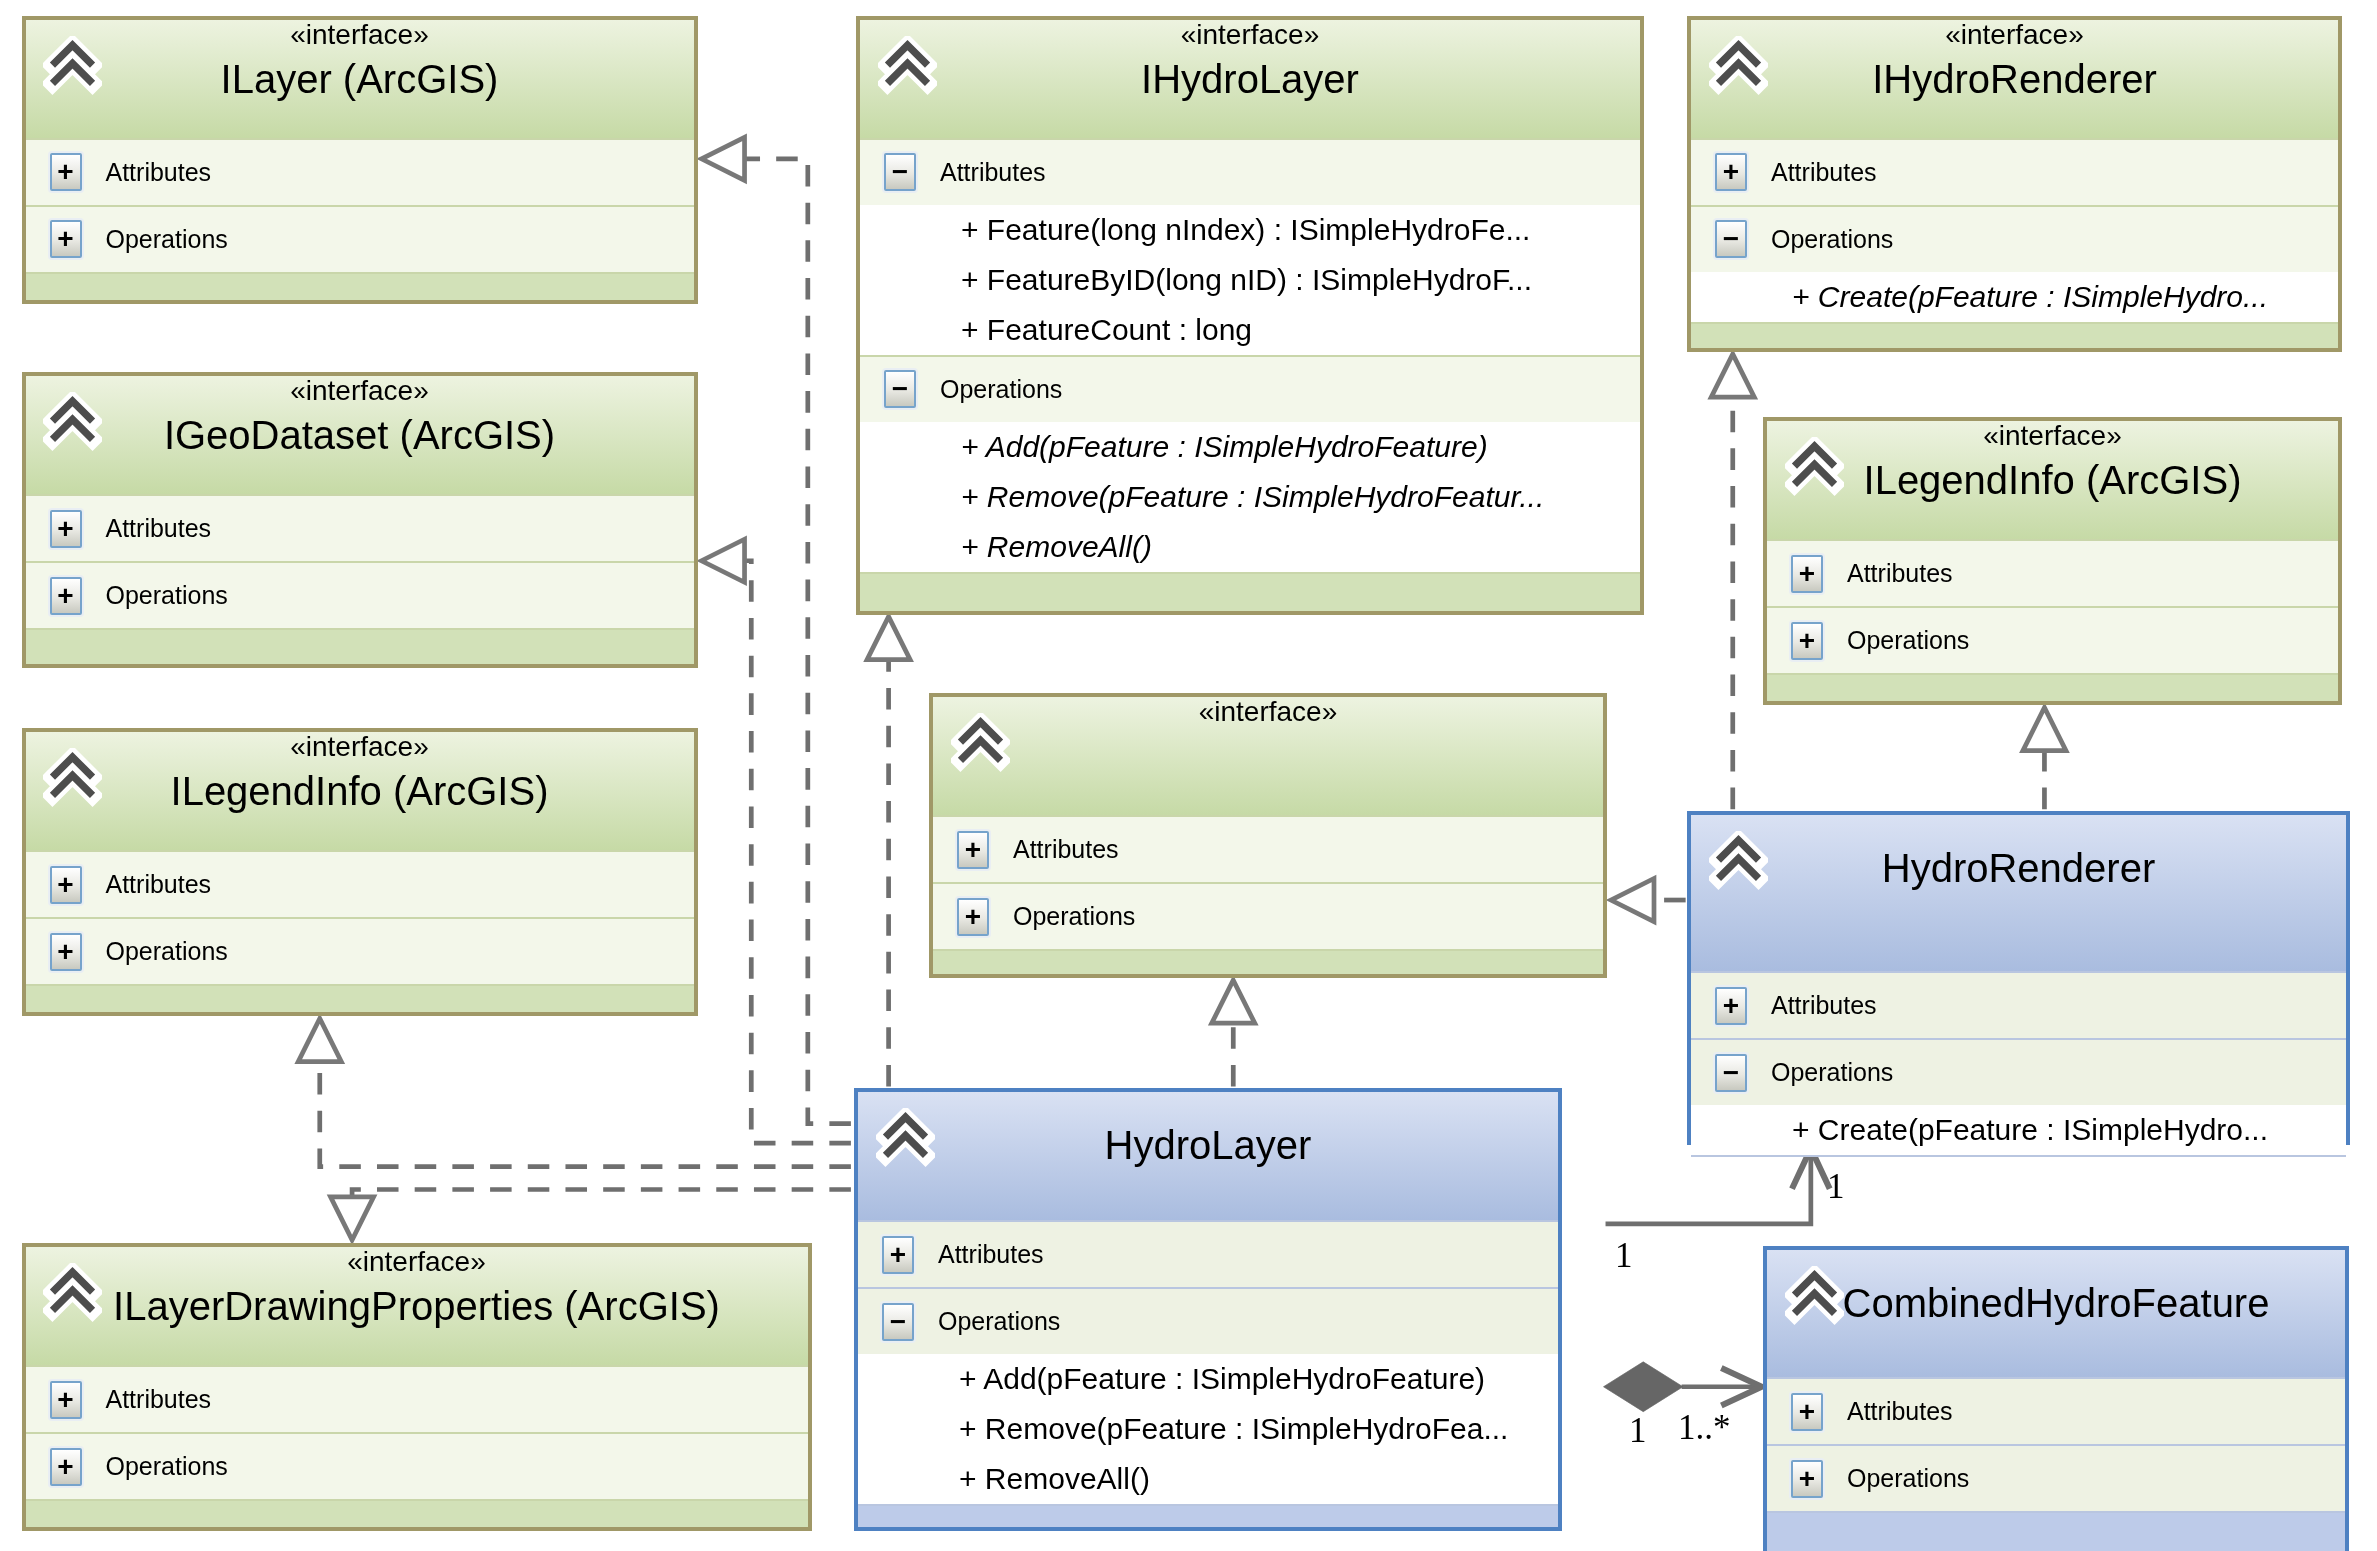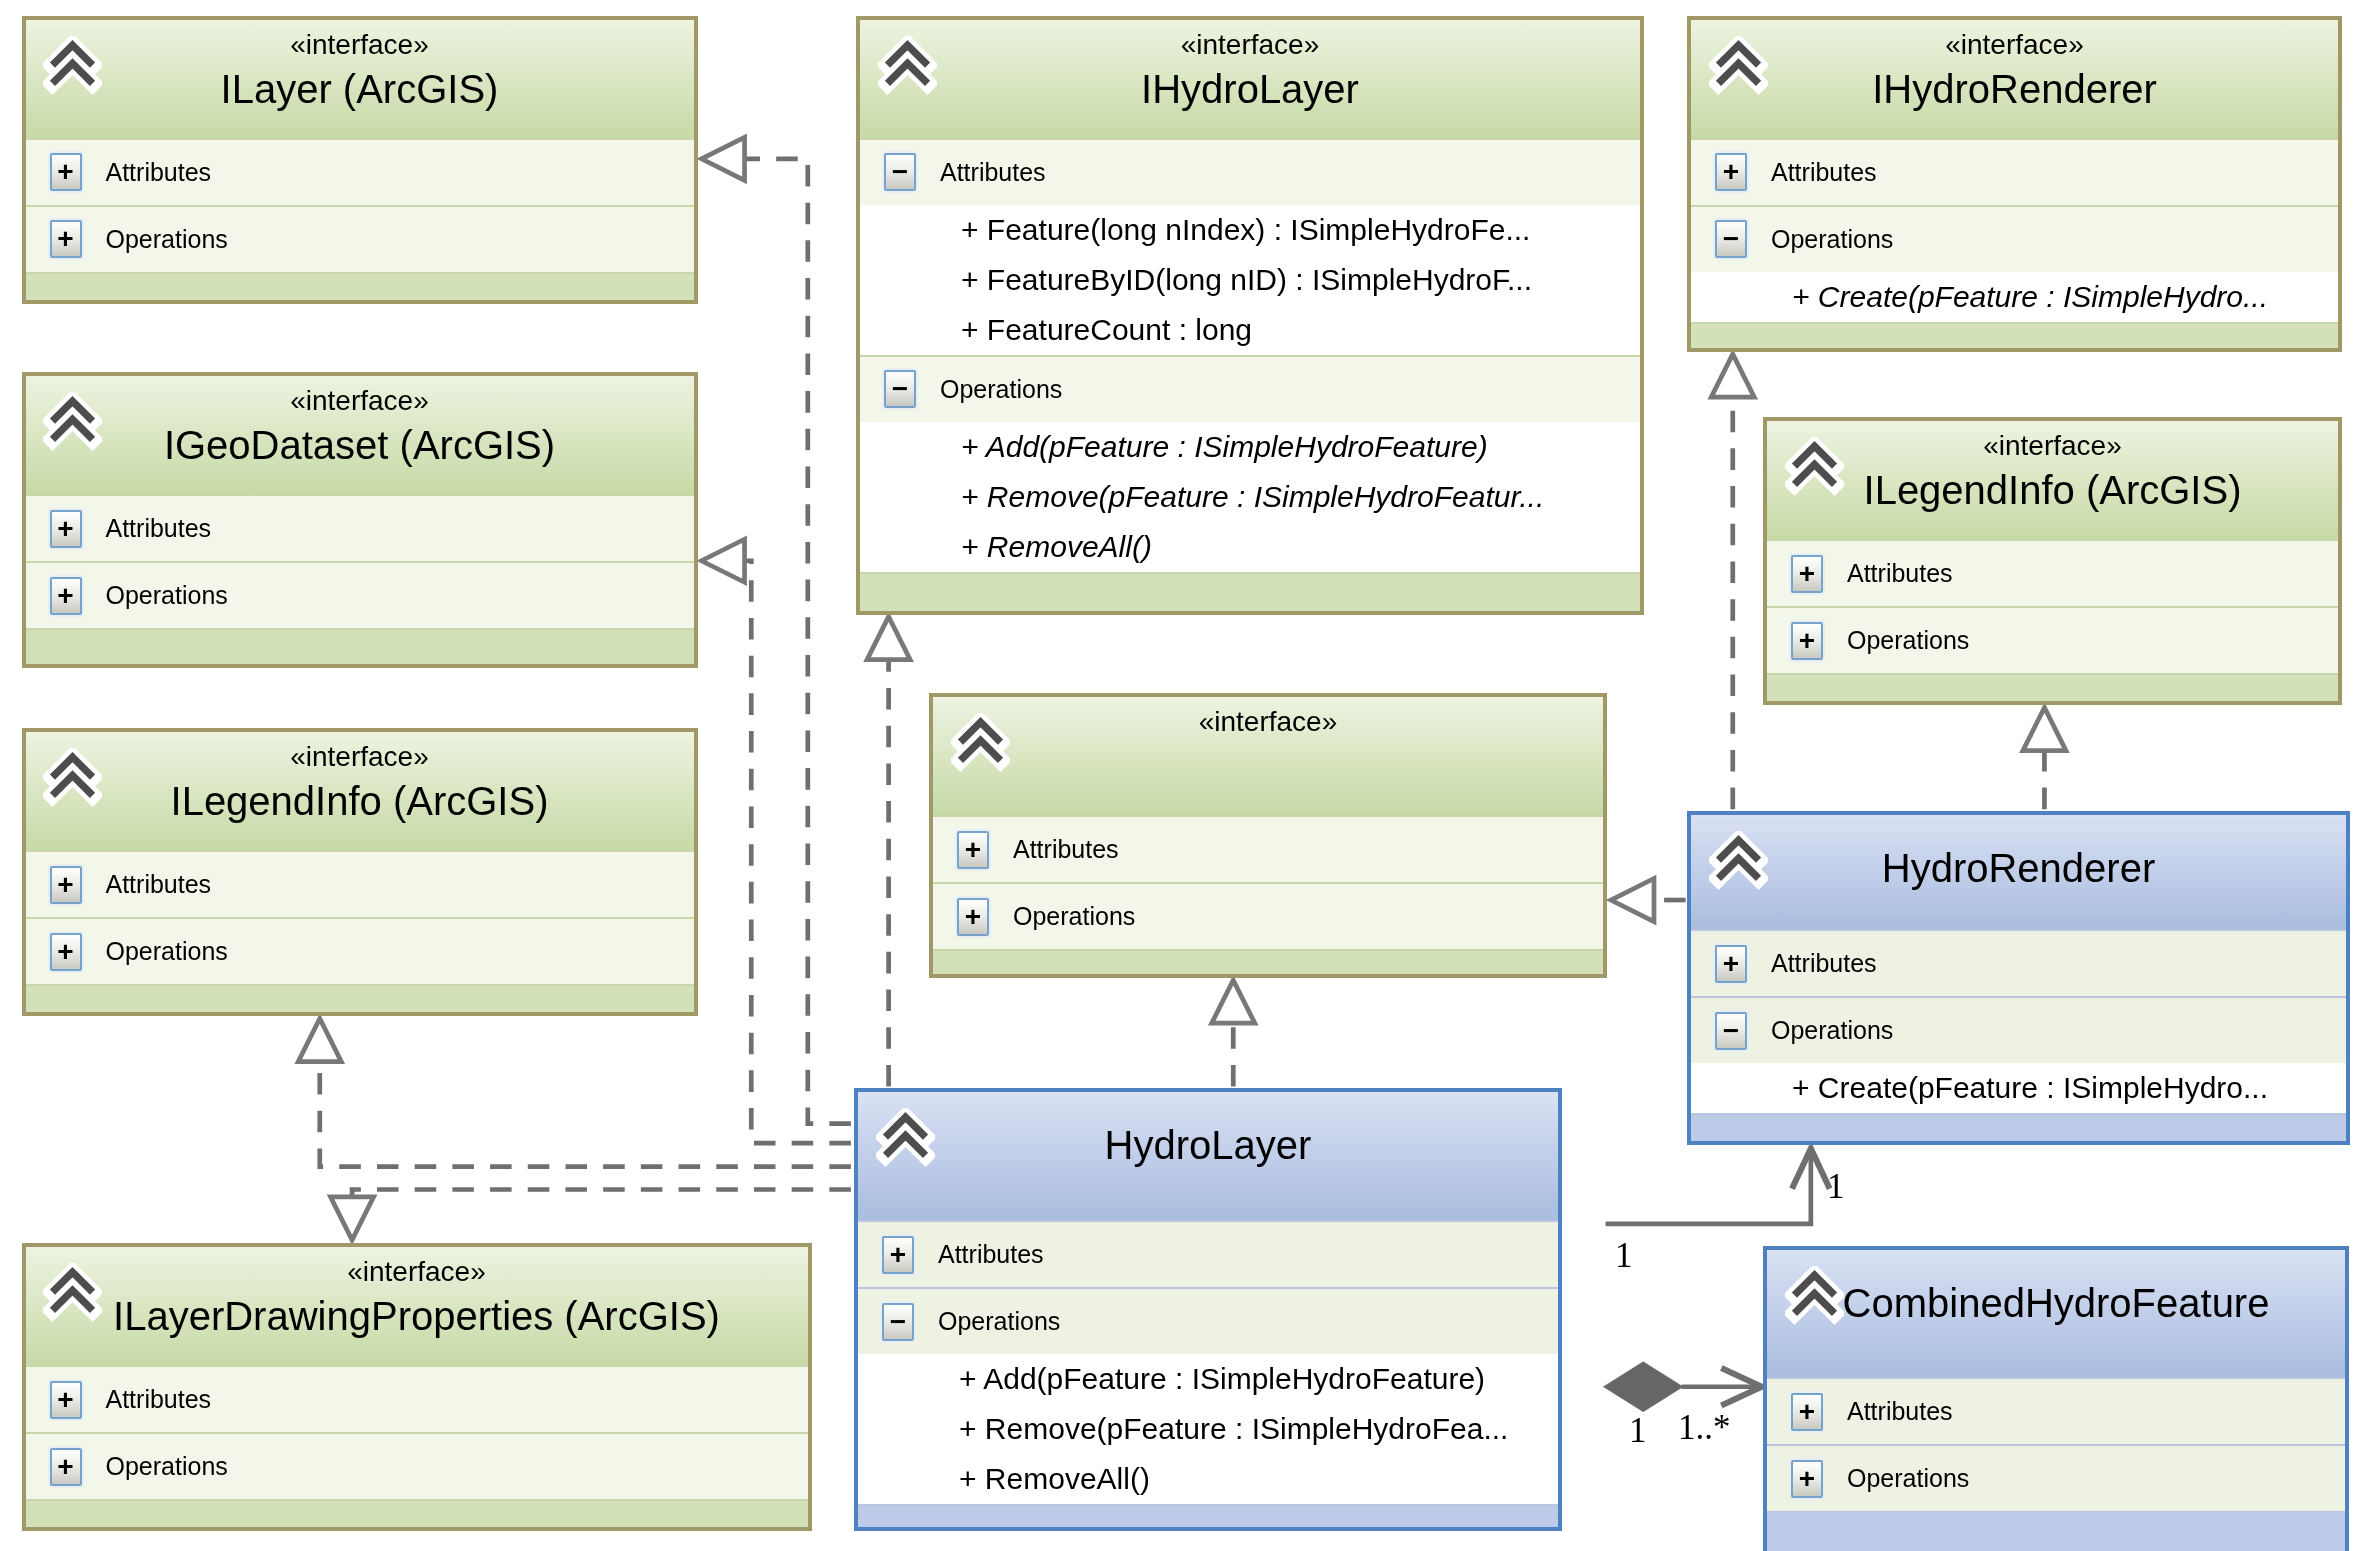--- a/index.html
+++ b/index.html
@@ -6,21 +6,21 @@
   #canvas{position:relative;overflow:hidden;font-family:"Liberation Sans",sans-serif;color:#000;}
   #connector-layer{position:absolute;left:0;top:0;z-index:1;}
   .uml-box{position:absolute;box-sizing:border-box;display:flex;flex-direction:column;z-index:2;
            box-shadow:inset 0 0 0 2px rgba(255,255,255,.55);}
   .uml-box.interface{border:4px solid var(--i-border);background:var(--i-row);}
   .uml-box.class{border:4px solid var(--c-border);background:var(--c-row);}
   .box-header{position:relative;flex:0 0 auto;}
   .interface .box-header{background:linear-gradient(180deg,var(--i-head-top) 0%,var(--i-head-bot) 100%);}
   .class .box-header{background:linear-gradient(180deg,var(--c-head-top) 0%,var(--c-head-bot) 100%);}
   .chevron-icon{position:absolute;left:17.5px;top:16px;width:59px;height:62px;}
-  .stereotype{text-align:center;padding-top:10px;font-size:28px;line-height:1.1;}
+  .stereotype{text-align:center;padding-top:0;font-size:28px;line-height:1.1;}
   .box-title{text-align:center;font-size:40px;font-weight:normal;margin-top:6.7px;white-space:nowrap;}
   .class .box-title{margin-top:31px;}
   .section-row{flex:0 0 65px;display:flex;align-items:center;gap:24px;padding-left:24px;}
   .interface .section-row{background:var(--i-row);border-top:2px solid var(--i-sep);}
   .class .section-row{background:var(--c-row);border-top:2px solid var(--c-sep);}
   .section-label{font-size:25px;}
   .expander{width:28px;height:34px;flex:0 0 28px;border:2px solid #76a3cb;border-radius:2px;
             background:linear-gradient(180deg,#ffffff 0%,#e8e8e2 55%,#c8c9c0 100%);
             display:flex;align-items:center;justify-content:center;
             font-size:28px;font-weight:bold;line-height:1;box-shadow:0 0 0 2px #e9eef3;}
@@ -236,21 +236,21 @@
           <span class="expander">+</span>
           <span class="section-label">Attributes</span>
         </div>
         <div class="section-row">
           <span class="expander">+</span>
           <span class="section-label">Operations</span>
         </div>
         <div class="bottom-strip"></div>
       </div>
       <div class="uml-box class" style="left: 1687px; top: 811px; width: 663px; height: 334px;">
-        <div class="box-header" style="height: 114px;">
+        <div class="box-header" style="height: 156px;">
           <span class="chevron-icon"><svg viewBox="0 0 32 34" width="59" height="62">
               <path d="M5 16 L16 5 L27 16" fill="none" stroke="#ffffff" stroke-width="9" stroke-linecap="square"></path>
               <path d="M5 26 L16 15 L27 26" fill="none" stroke="#ffffff" stroke-width="9" stroke-linecap="square"></path>
               <path d="M5 16 L16 5 L27 16" fill="none" stroke="#4d4d4d" stroke-width="4"></path>
               <path d="M5 26 L16 15 L27 26" fill="none" stroke="#4d4d4d" stroke-width="4"></path>
             </svg></span>
           <div class="box-title">HydroRenderer</div>
         </div>
         <div class="section-row">
           <span class="expander">+</span>

